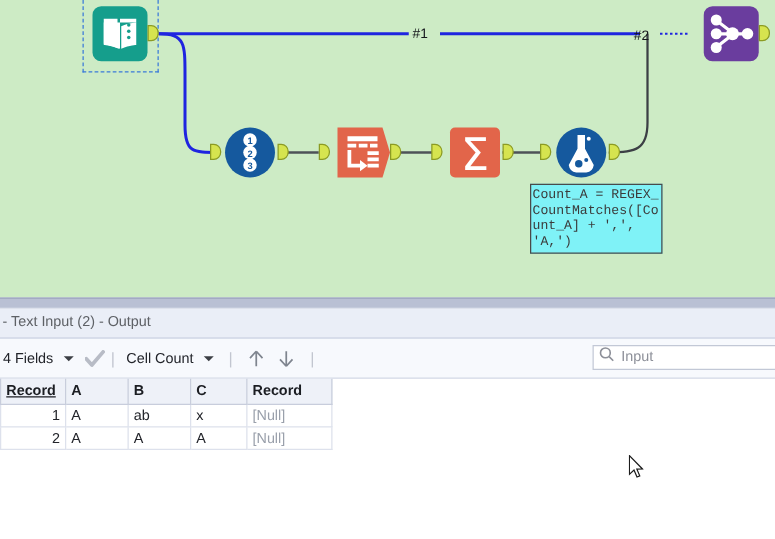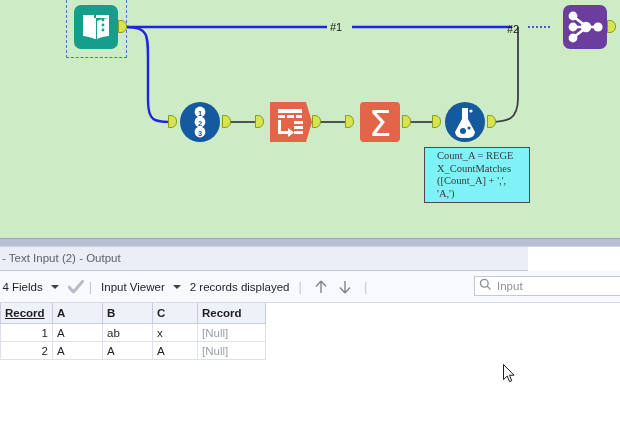--- a/index.html
+++ b/index.html
@@ -75,25 +75,25 @@
     color: #16181c;
     font-family: "Liberation Sans", sans-serif;
     white-space: nowrap;
   }
 
   .annotation {
     position: absolute;
     background: #7ff2f7;
     border: 1px solid #4a4a4a;
     box-sizing: border-box;
-    padding: 2px 12px;
+    padding: 2px 1px;
     font-size: 10.5px;
     line-height: 12.6px;
     color: #3b3b3b;
-    font-family: Liberation Serif, serif;
+    font-family: Liberation Mono, monospace;
     width: 106px;
     white-space: pre-wrap;
     word-break: break-all;
   }
 
   
   #divider {
     position: absolute;
     left: 0; top: 238px;
     width: 620px; height: 9px;
@@ -105,21 +105,21 @@
   #results {
     position: absolute;
     left: 0; top: 247px;
     width: 620px;
     height: 184px;
     background: #ffffff;
   }
   #results-title {
     position: absolute;
     left: 0; top: 0;
-    width: 528px; height: 24px;
+    width: 620px; height: 24px;
     background: #eaeef7;
     border-bottom: 1px solid #c3cade;
     box-sizing: border-box;
     font-size: 11.5px;
     color: #5e6166;
     line-height: 23px;
     padding-left: 2px;
     white-space: nowrap;
     overflow: hidden;
   }
@@ -350,24 +350,23 @@
         <span class="tb-text">4 of 4 Fields</span>
         <span class="caret"></span>
       </div>
       <span class="check">
         <svg width="16" height="14" viewBox="0 0 16 14">
           <path d="M 1 7 L 5.5 12 L 14.5 1.5" stroke="#b8bcc6" stroke-width="3" fill="none" stroke-linecap="round" stroke-linejoin="round"></path>
         </svg>
       </span>
       <span class="tb-sep">|</span>
       <div class="tb-item">
-        <span class="tb-text">Input Viewer</span>
+        <span class="tb-text">Cell Count</span>
         <span class="caret"></span>
       </div>
-      <span class="tb-text" style="margin-left:2px;">2 records displayed</span>
       <span class="tb-sep">|</span>
       <span class="arrow-btn">
         <svg width="20" height="20" viewBox="0 0 20 20">
           <path d="M 10 16 L 10 4 M 10 4 L 5 9.5 M 10 4 L 15 9.5" stroke="#7f858f" stroke-width="1.4" fill="none"></path>
         </svg>
       </span>
       <span class="arrow-btn">
         <svg width="20" height="20" viewBox="0 0 20 20">
           <path d="M 10 4 L 10 16 M 10 16 L 5 10.5 M 10 16 L 15 10.5" stroke="#7f858f" stroke-width="1.4" fill="none"></path>
         </svg>

